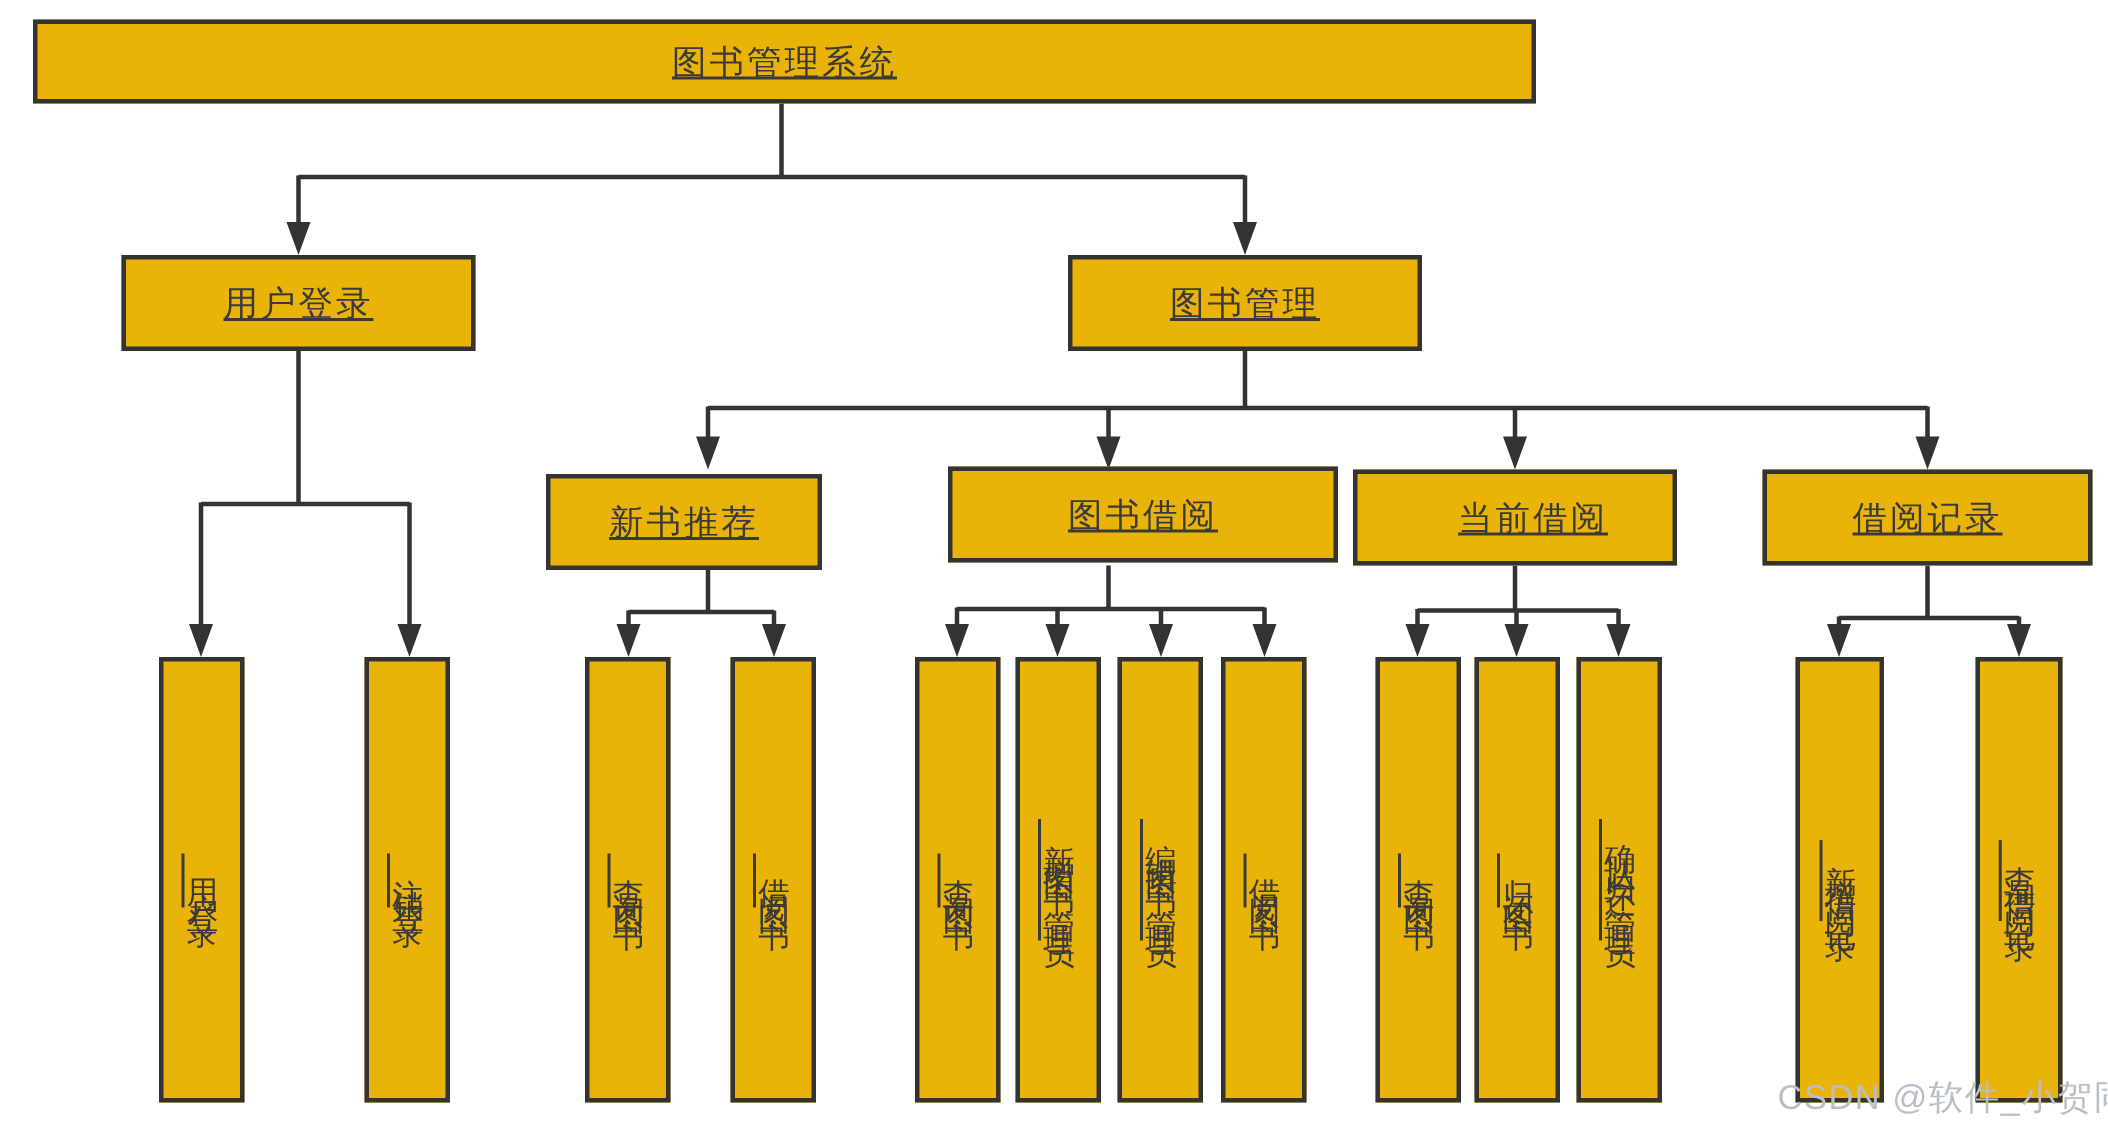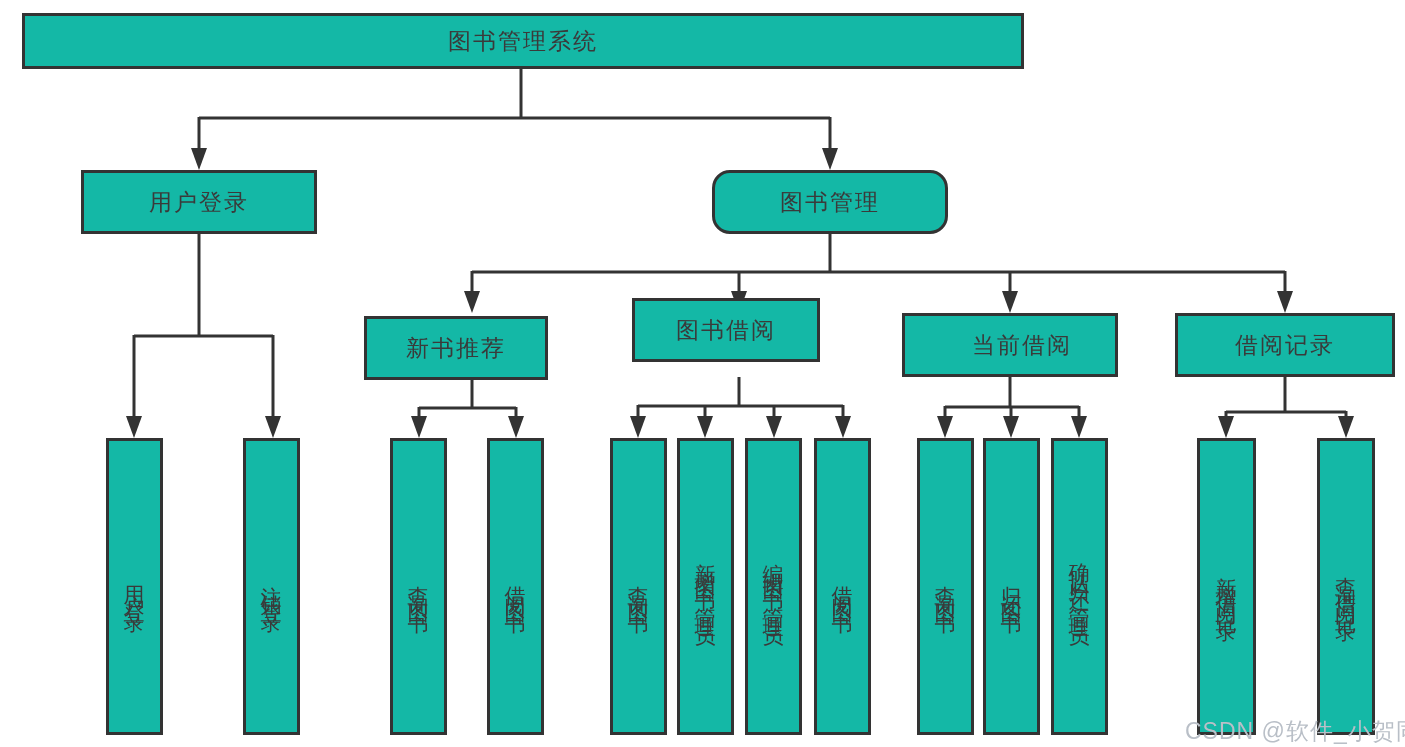--- a/index.html
+++ b/index.html
@@ -21,37 +21,38 @@
     left: 0;
     top: 0;
     width: 1405px;
     height: 747px;
     z-index: 1;
   }
   .node {
     position: absolute;
     box-sizing: border-box;
     border: 3px solid #333333;
-    background: #14b8a6;
+    background: #eab308;
     display: flex;
     align-items: center;
     justify-content: center;
     z-index: 2;
+    text-decoration: underline;
   }
   .h-label {
     font-size: 23px;
     letter-spacing: 2px;
     white-space: nowrap;
   }
   .root-box    { left: 22px;  top: 13px;  width: 1002px; height: 56px; }
   .lvl2, .lvl3 { height: 64px; }
   .n-user-login       { left: 81px;   top: 170px; width: 236px; }
-  .n-book-management  { left: 712px;  top: 170px; width: 236px; border-radius: 18px; }
+  .n-book-management  { left: 712px;  top: 170px; width: 236px; }
   .n-new-recommend    { left: 364px;  top: 316px; width: 184px; }
-  .n-book-borrow      { left: 632px;  top: 298px; width: 188px; }
+  .n-book-borrow      { left: 632px;  top: 311px; width: 260px; }
   .n-current-borrow   { left: 902px;  top: 313px; width: 216px; padding-left: 24px; }
   .n-borrow-records   { left: 1175px; top: 313px; width: 220px; }
   .leaf {
     top: 438px;
     height: 297px;
     width: 57px;
   }
   .leaf .v-label {
     writing-mode: vertical-rl;
     text-orientation: mixed;

